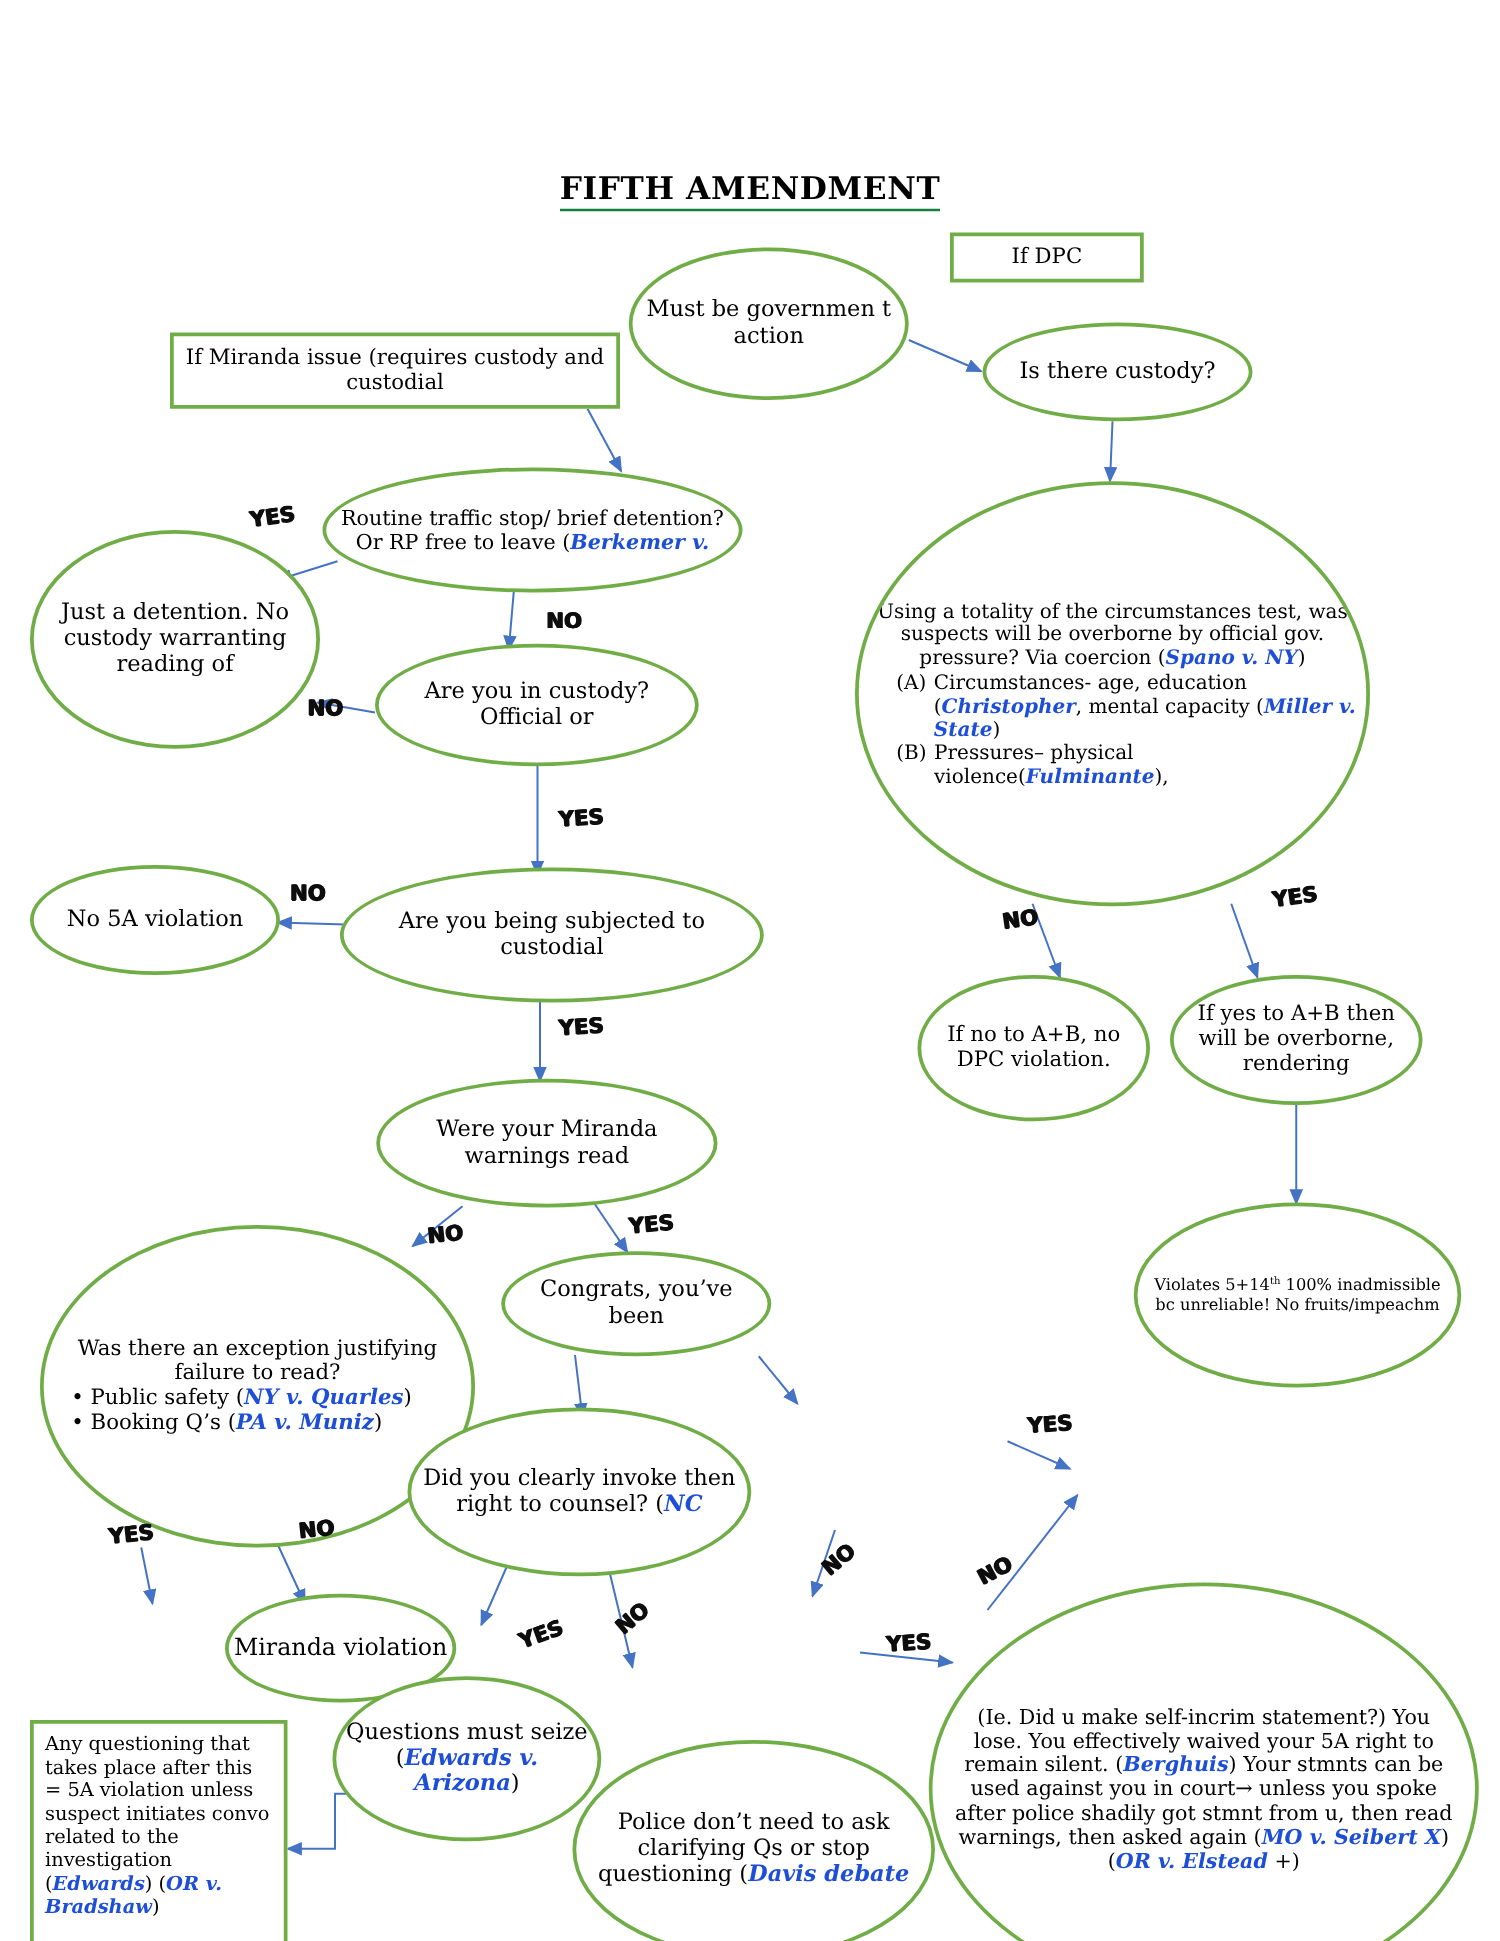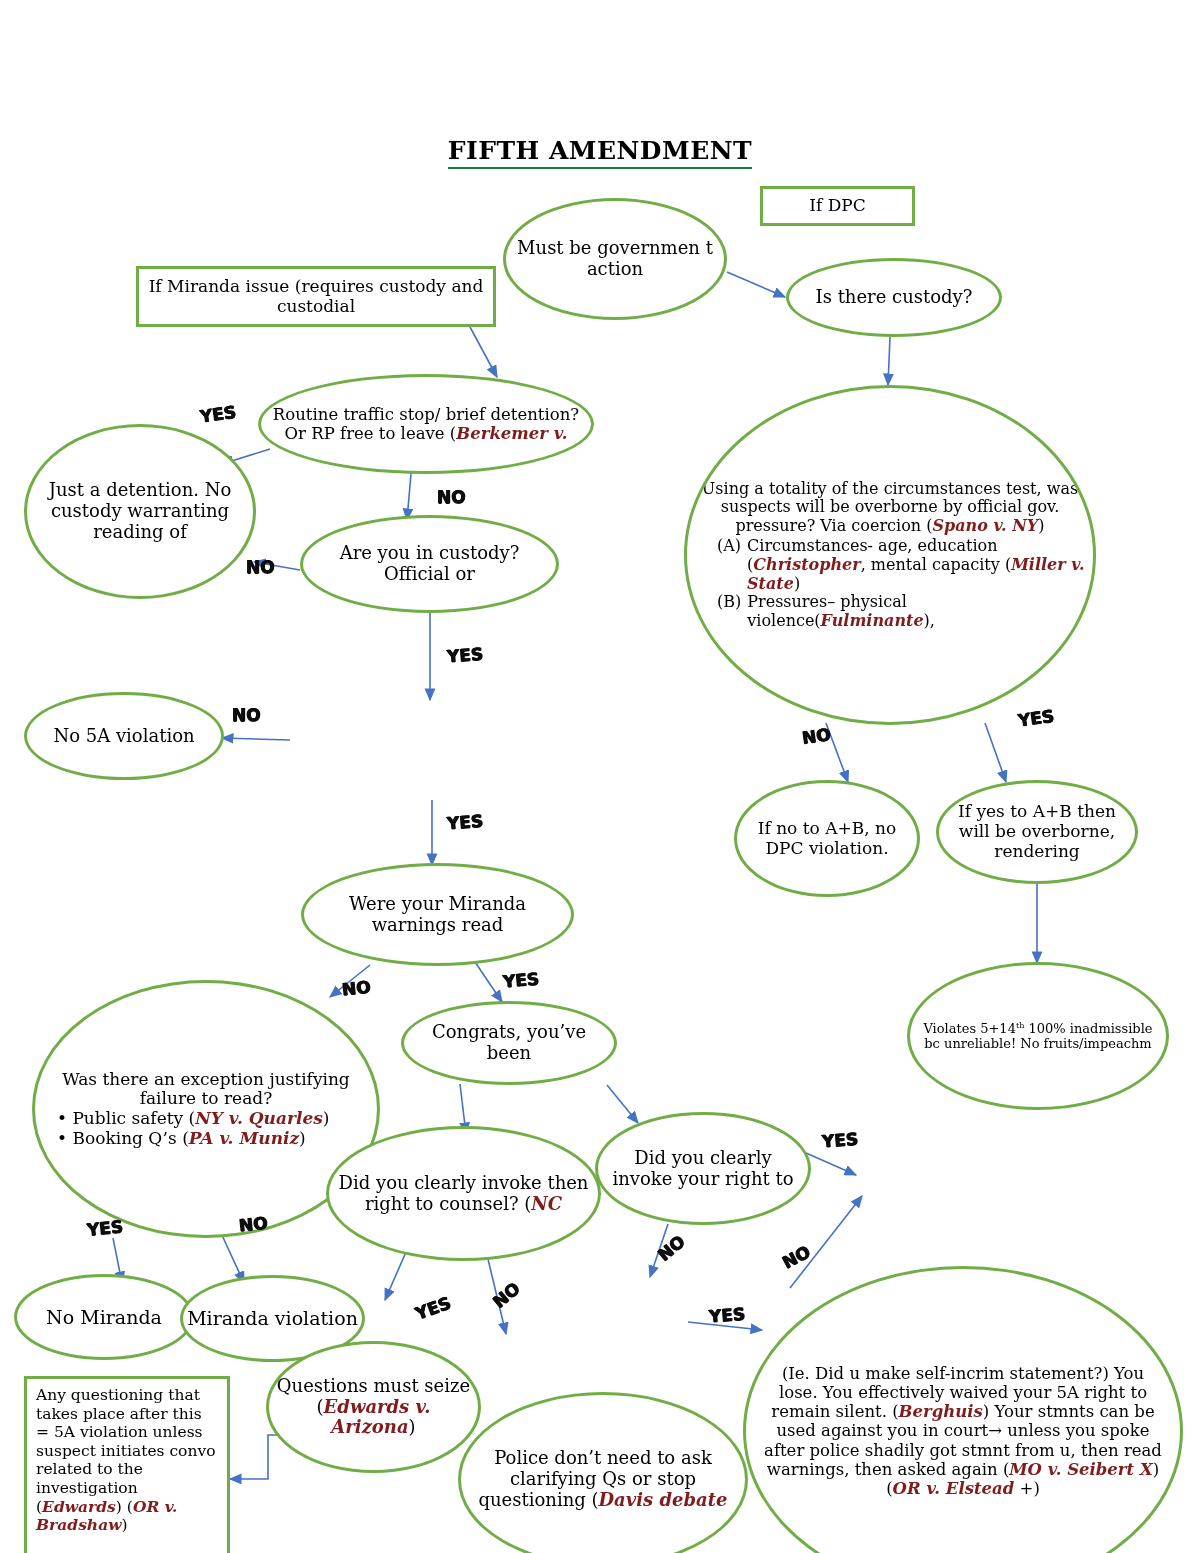--- a/index.html
+++ b/index.html
@@ -21,21 +21,21 @@
     overflow:hidden;color:#000;
     font-family:"DejaVu Serif", serif;
   }
   .ell{border-radius:50%;}
   .rect{border-radius:0;}
   .node .txt{
     width:100%;text-align:center;line-height:1.16;
     padding:0 4px;box-sizing:border-box;
   }
   .node .txt.just{text-align:left;}
-  .cite{color:#7f1d1d;font-weight:bold;font-style:italic;}
+  .cite{color:#1d4ed8;font-weight:bold;font-style:italic;}
 
   
   .hw{
     position:absolute;
     font-family:"DejaVu Sans", sans-serif;
     font-weight:bold;font-size:17px;color:#0d0d0d;
     letter-spacing:0px;
     text-shadow:0.6px 0 0 #111, -0.6px 0 0 #111, 0 0.6px 0 #111;
     white-space:nowrap;
   }
@@ -141,20 +141,23 @@
   </div>
 
   <div class="node ell" style="left:300px;top:515px;width:259px;height:98px;">
     <div class="txt" style="font-size:18px;">Are you in custody? Official or</div>
   </div>
 
   <div class="node ell" style="left:24px;top:692px;width:200px;height:88px;">
     <div class="txt" style="font-size:18px;">No 5A violation</div>
   </div>
 
+  <div class="node ell" style="left:272px;top:694px;width:339px;height:108px;">
+    <div class="txt" style="font-size:18px;">Are you being subjected to custodial</div>
+  </div>
 
   <div class="node ell" style="left:301px;top:863px;width:273px;height:103px;">
     <div class="txt" style="font-size:18px;">Were your Miranda warnings read</div>
   </div>
 
   <div class="node ell" style="left:401px;top:1001px;width:216px;height:84px;">
     <div class="txt" style="font-size:18px;">Congrats, you’ve been</div>
   </div>
 
   <div class="node ell" style="left:684px;top:385px;width:412px;height:340px;">
@@ -194,37 +197,31 @@
       <div>Was there an exception justifying failure to read?</div>
       <div class="left" style="text-align:left;">
         <span>• Public safety (</span><span class="cite">NY v. Quarles</span><span>)</span>
       </div>
       <div class="left" style="text-align:left;">
         <span>• Booking Q’s (</span><span class="cite">PA v. Muniz</span><span>)</span>
       </div>
     </div>
   </div>
 
-  <div class="node ell" style="left:14px;top:1274px;width:180px;height:86px;">
-    <div class="txt" style="font-size:19px;">No Miranda</div>
-  </div>
 
   <div class="node ell" style="left:180px;top:1275px;width:185px;height:87px;">
     <div class="txt" style="font-size:19px;">Miranda violation</div>
   </div>
 
   <div class="node ell" style="left:326px;top:1126px;width:275px;height:135px;">
     <div class="txt" style="font-size:18px;">
       <span>Did you clearly invoke then right to counsel? (</span><span class="cite">NC</span>
     </div>
   </div>
 
-  <div class="node ell" style="left:595px;top:1112px;width:216px;height:113px;">
-    <div class="txt" style="font-size:18px;">Did you clearly invoke your right to</div>
-  </div>
 
 
 
   <div class="node ell" style="left:266px;top:1341px;width:215px;height:132px;">
     <div class="txt" style="font-size:18px;">
       <span>Questions must seize (</span><span class="cite">Edwards v. Arizona</span><span>)</span>
     </div>
   </div>
 
   <div class="node ell" style="left:458px;top:1392px;width:290px;height:175px;">

